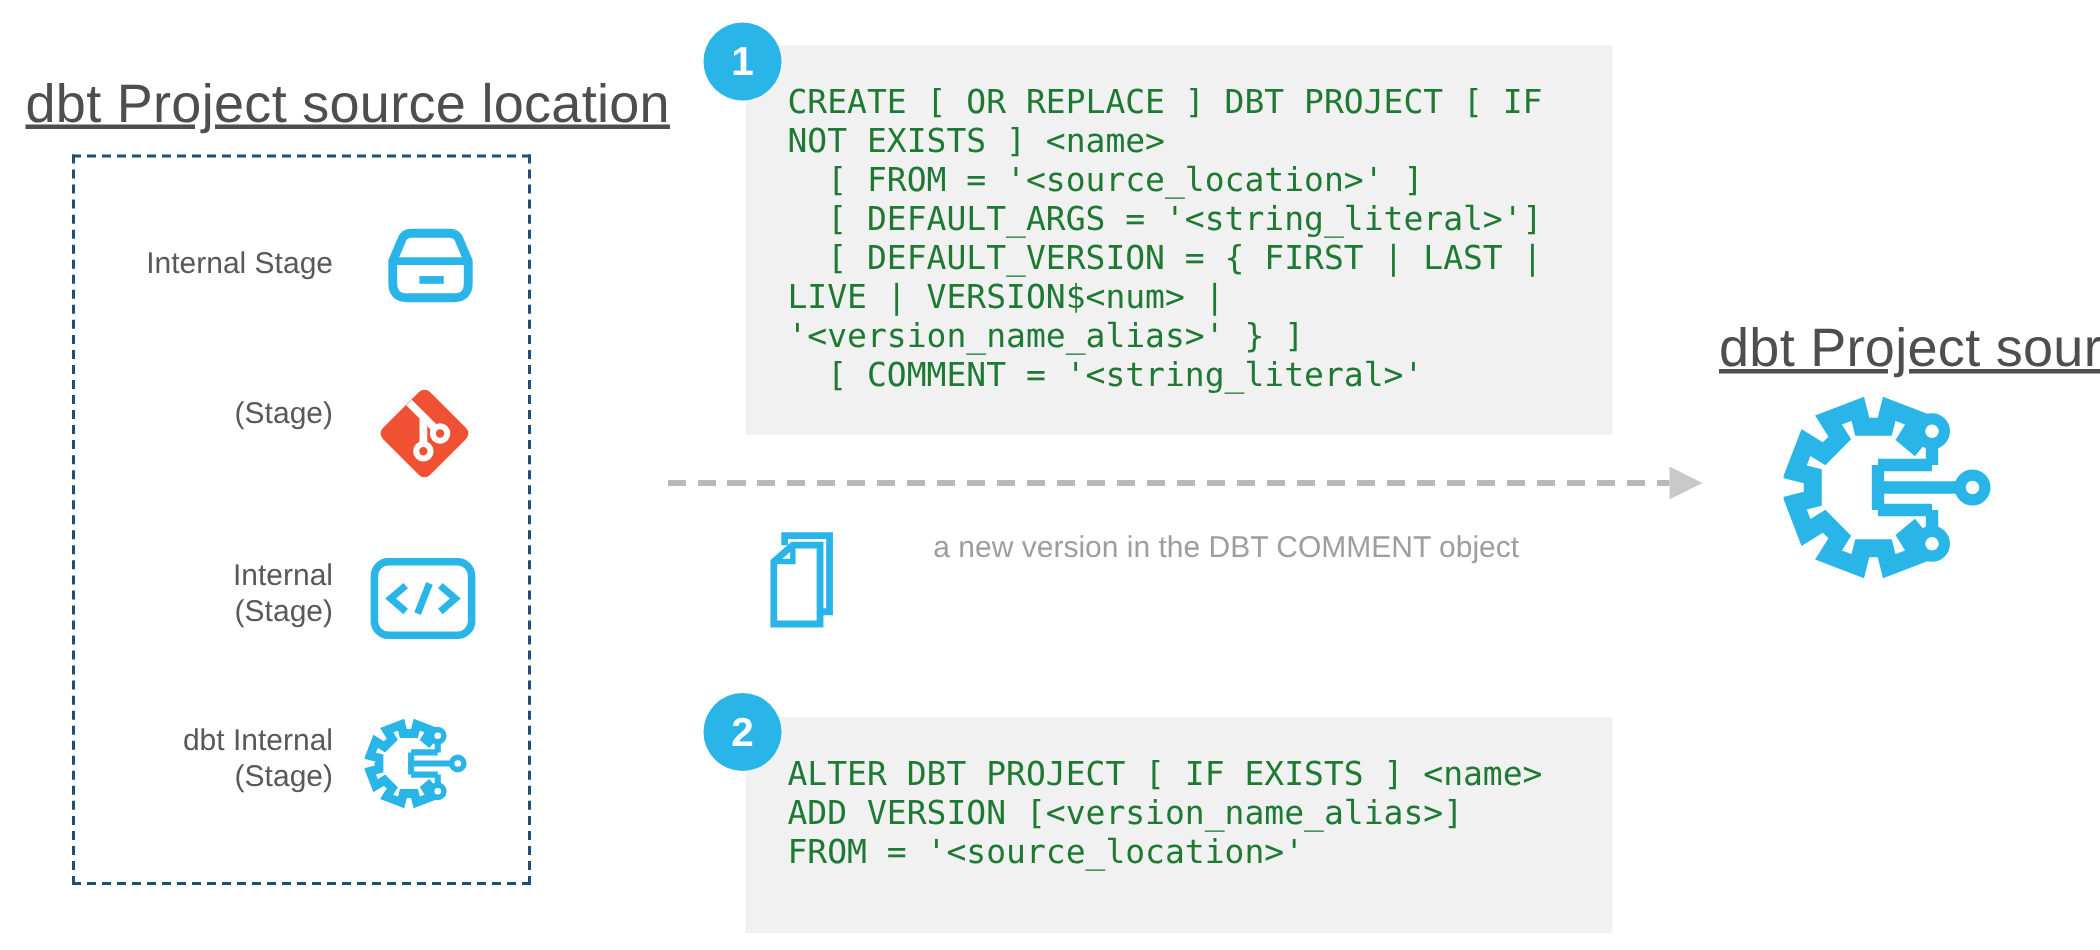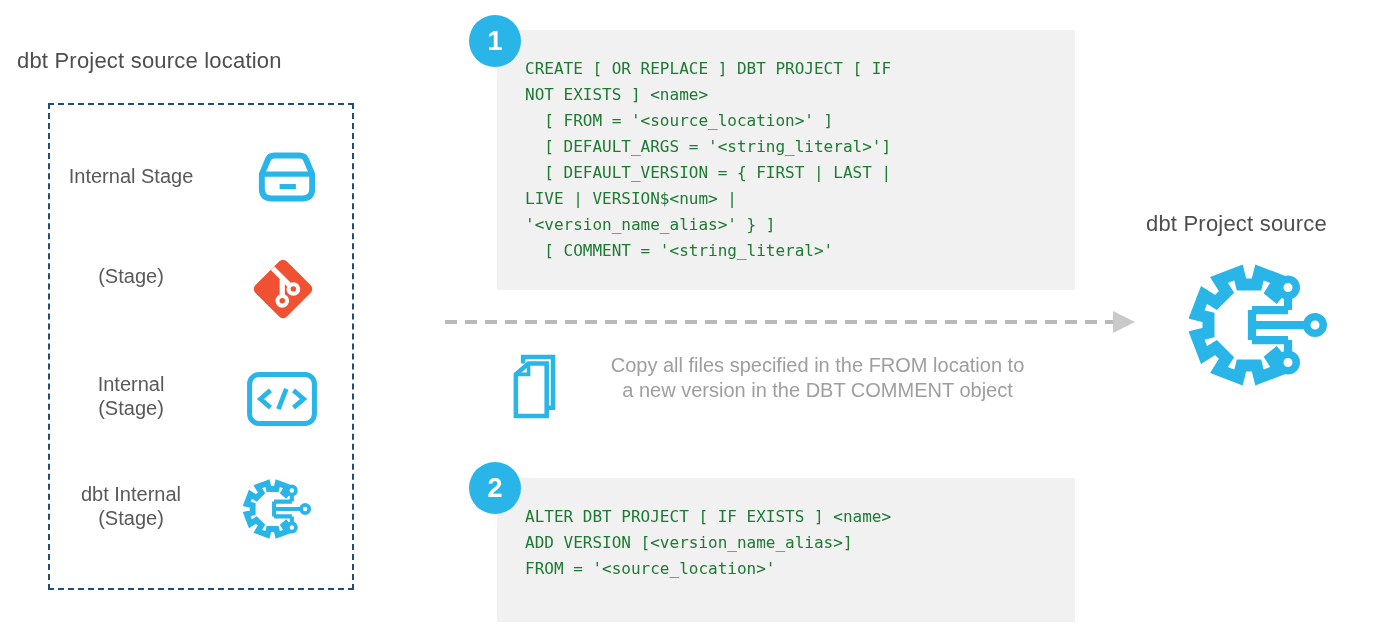--- a/index.html
+++ b/index.html
@@ -2,36 +2,36 @@
 <html><head>
 <meta charset="utf-8">
 <style>
   html,body{margin:0;padding:0;background:#ffffff;}
   .canvas{
     position:relative;width:1400px;height:633px;background:#ffffff;overflow:hidden;
     font-family:"Liberation Sans",sans-serif;
   }
   .abs{position:absolute;}
   .section-title{
-    font-size:22px;color:#4e4e4e;letter-spacing:.2px;white-space:nowrap;
+    font-size:36px;color:#4e4e4e;letter-spacing:.2px;white-space:nowrap;text-decoration:underline;
   }
   .source-box{
     left:48px;top:103px;width:306px;height:487px;
     border:2px dashed #1f4e79;box-sizing:border-box;
   }
   .item-label{
-    left:40px;width:182px;text-align:center;
+    left:40px;width:182px;text-align:right;
     font-size:20px;line-height:24px;color:#595959;
   }
   .item-label span{display:block;}
   .code-block{
     width:578px;background:#f1f1f1;box-sizing:border-box;
     padding:26px 28px;
     font-family:"DejaVu Sans Mono","Liberation Mono",monospace;
-    font-size:16px;line-height:26px;color:#1e7a33;
+    font-size:22px;line-height:26px;color:#1e7a33;
     white-space:pre;overflow:hidden;
   }
   #code1{left:497px;top:30px;height:260px;}
   #code2{left:497px;top:478px;height:144px;}
   .step-badge{
     width:52px;height:52px;border-radius:50%;background:#29b5e8;
     color:#ffffff;font-weight:bold;font-size:27px;
     display:flex;align-items:center;justify-content:center;
     z-index:3;
   }
@@ -127,21 +127,20 @@
   <div class="abs dash-line"></div>
   <div class="abs arrow-head"></div>
 
   <svg class="abs" style="left:505px;top:348px;" width="58" height="78" viewBox="0 0 64 84">
     <path d="M20 16 V9 H53 V65 H46" fill="none" stroke="#29B5E8" stroke-width="5" stroke-linejoin="miter"></path>
     <path d="M26 16 H46 V74 H12 V28 Z" fill="#ffffff" stroke="#29B5E8" stroke-width="5" stroke-linejoin="miter"></path>
     <path d="M26 16 V28 H12" fill="none" stroke="#29B5E8" stroke-width="4"></path>
   </svg>
 
   <div class="abs flow-note">
-    <span>Copy all files specified in the FROM location to</span>
     <span>a new version in the DBT COMMENT object</span>
   </div>
 
   <div id="code2" class="abs code-block">ALTER DBT PROJECT [ IF EXISTS ] &lt;name&gt;
 ADD VERSION [&lt;version_name_alias&gt;]
 FROM = '&lt;source_location&gt;'</div>
   <div id="badge2" class="abs step-badge">2</div>
 
   <div class="abs section-title" style="left:1146px;top:211px;">dbt Project source</div>
 

